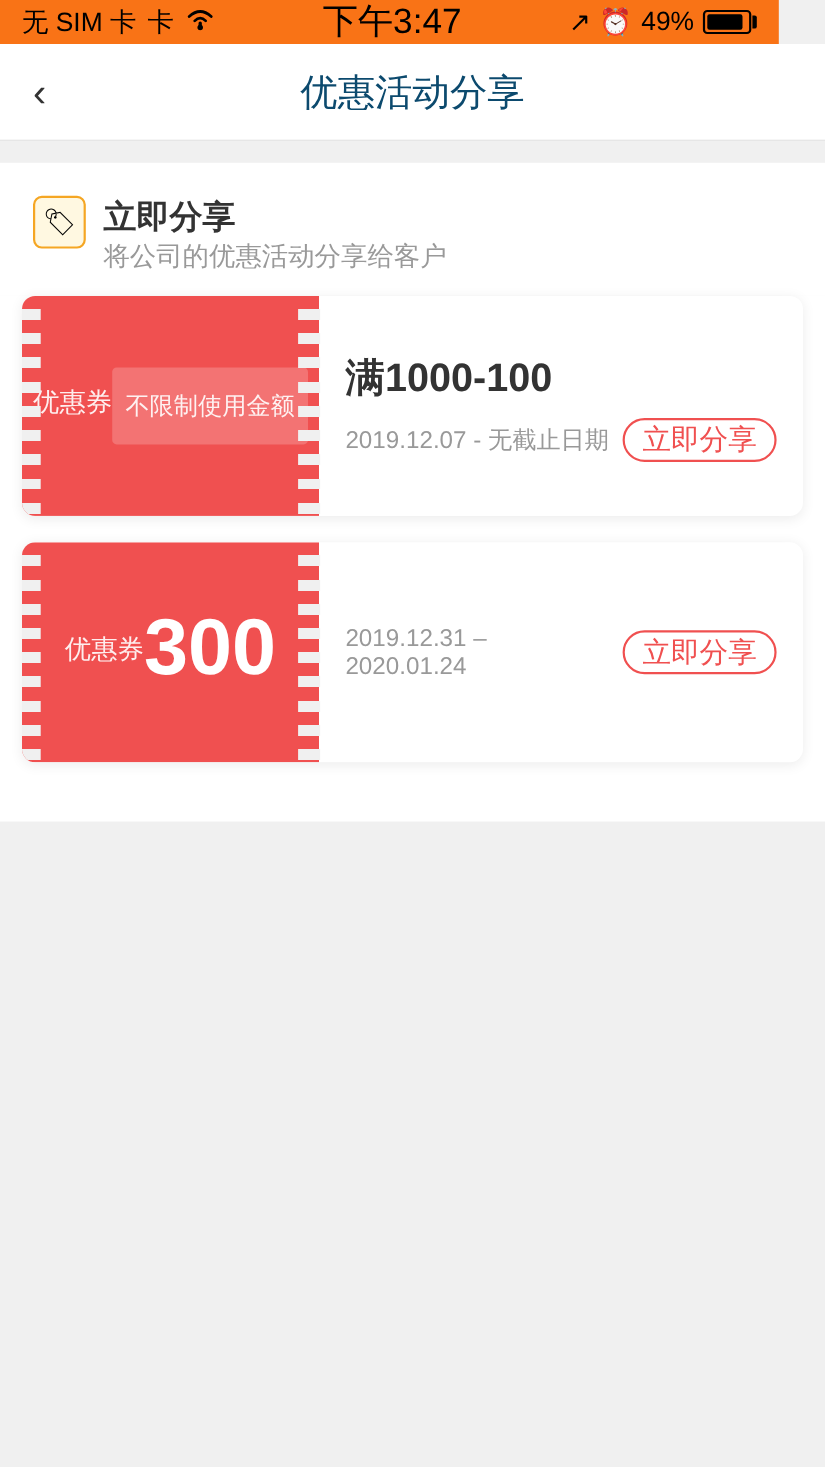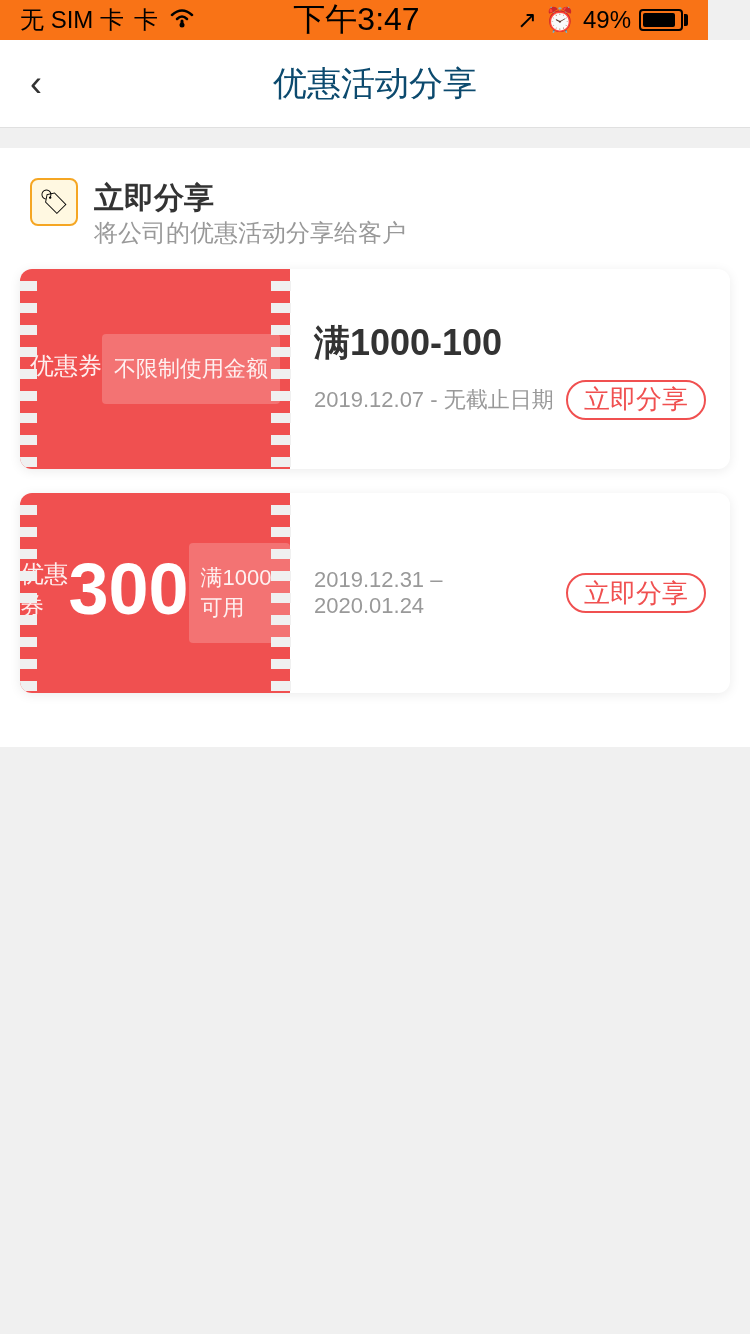--- a/index.html
+++ b/index.html
@@ -322,21 +322,20 @@
         <div class="coupon-date">2019.12.07 - 无截止日期</div>
         <button class="share-btn">立即分享</button>
       </div>
     </div>
   </div>
 
   <div class="coupon-card">
     <div class="coupon-left">
       <div class="coupon-label">优惠券</div>
       <div class="coupon-amount">300</div>
-      <div class="coupon-condition">满1000可用</div>
     </div>
     <div class="coupon-right">
       <div class="coupon-meta">
         <div class="coupon-date">2019.12.31 – 2020.01.24</div>
         <button class="share-btn">立即分享</button>
       </div>
     </div>
   </div>
 
 </div>

